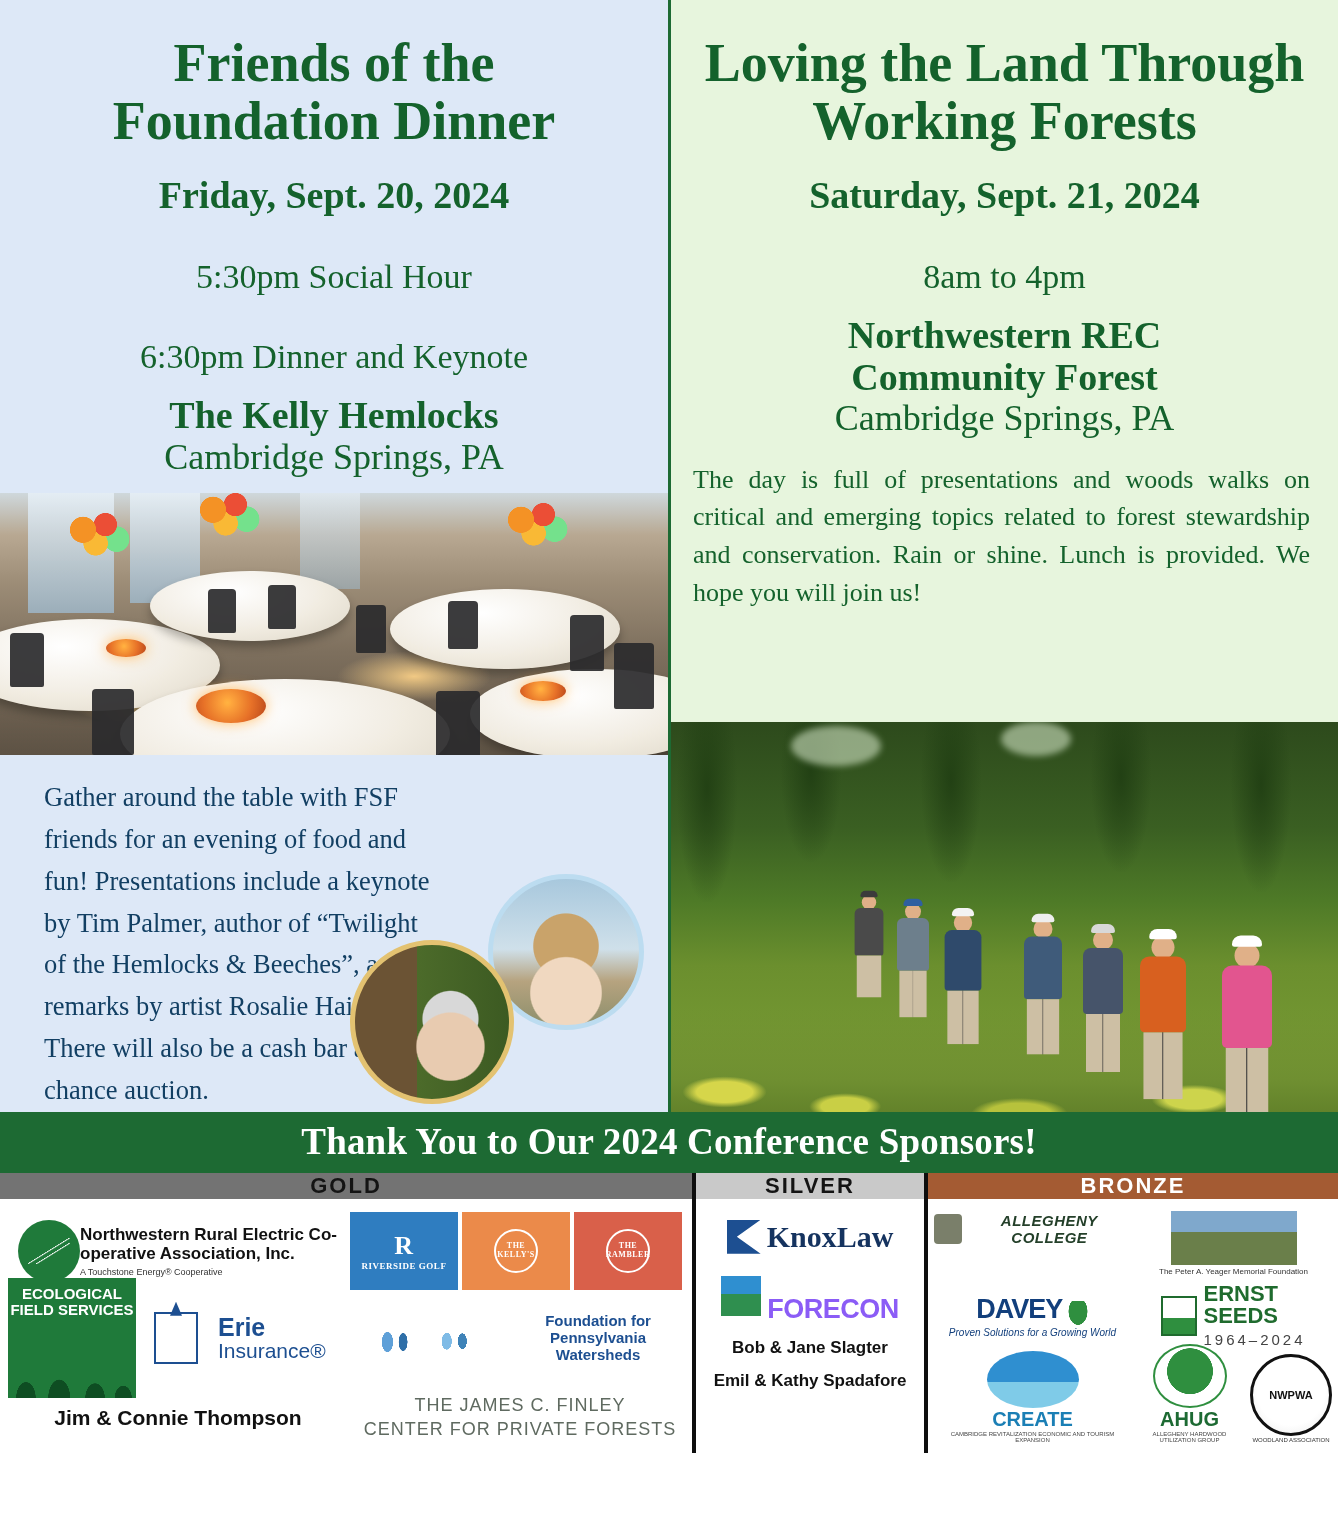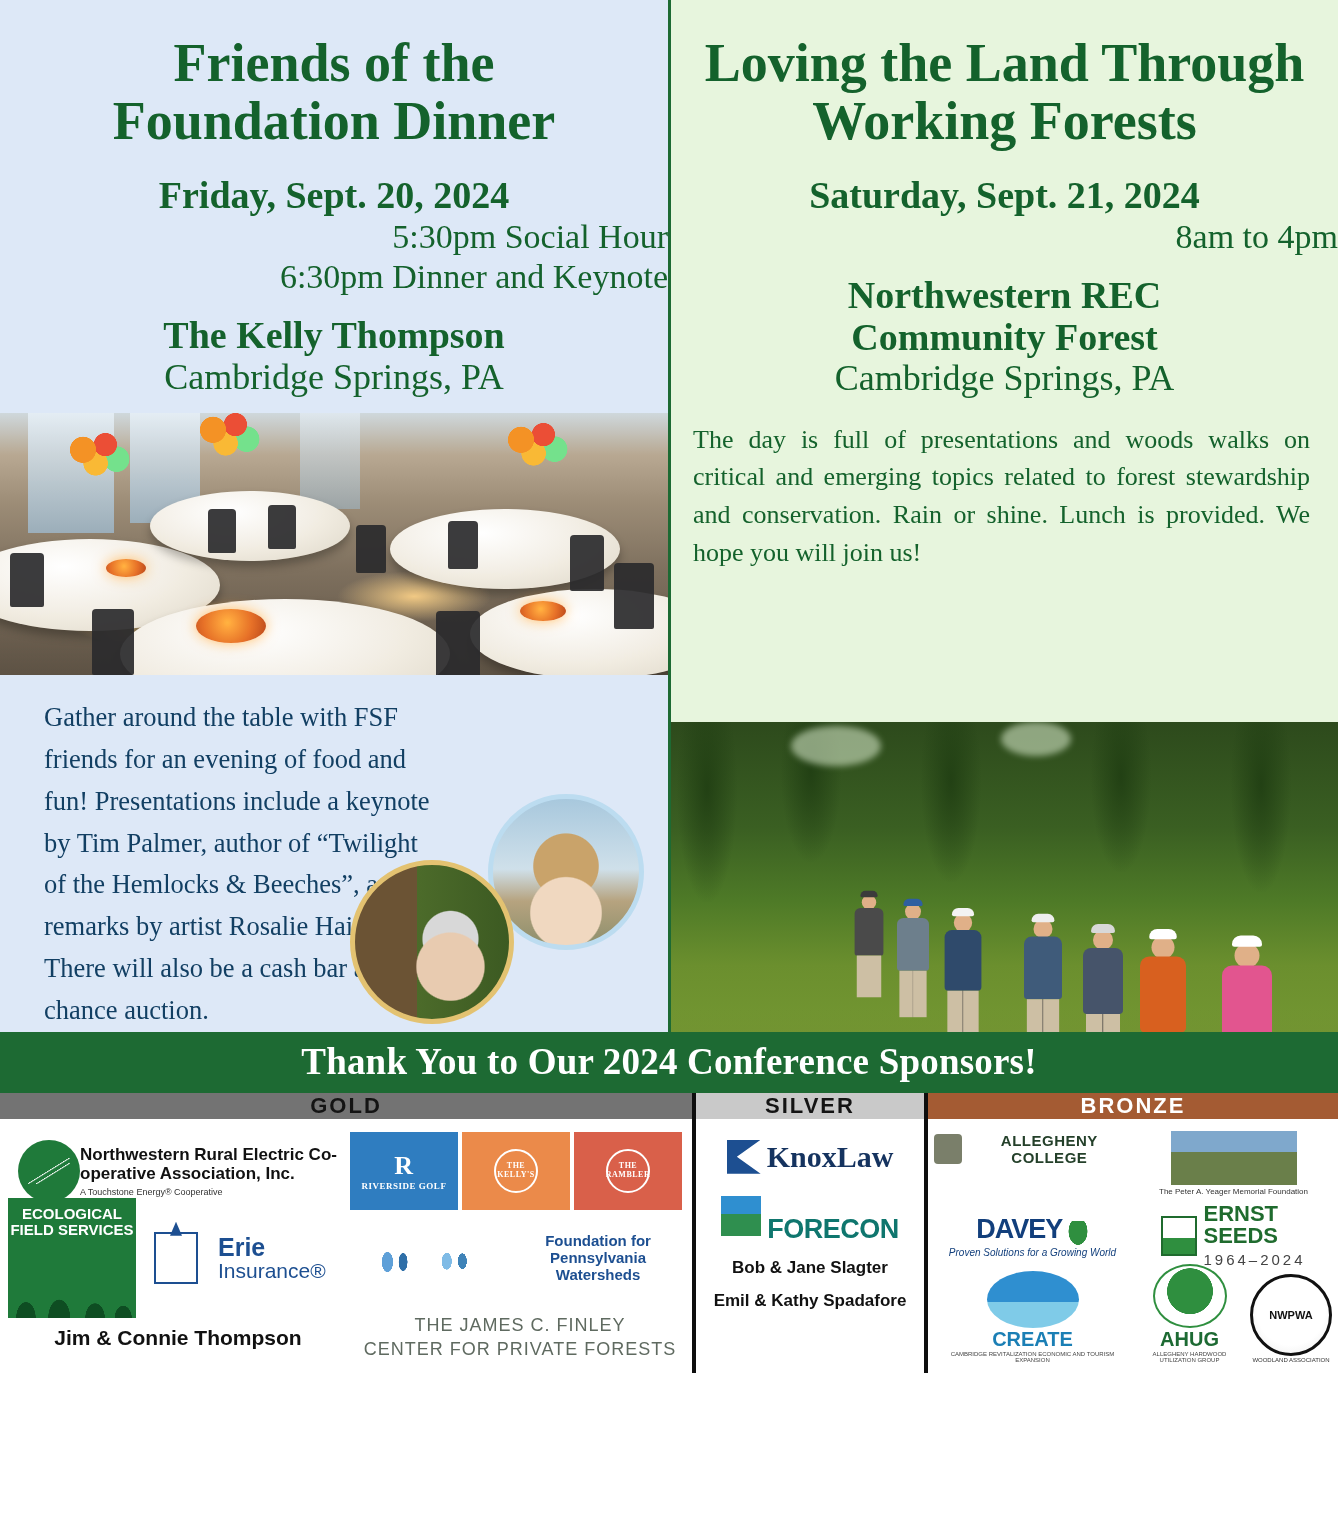--- a/index.html
+++ b/index.html
@@ -52,23 +52,24 @@
   }
   .date-line {
     color: #14622c;
     font-weight: bold;
     text-align: center;
     font-size: 38px;
     margin-top: 22px;
   }
   .sub-line {
     color: #14622c;
-    text-align: right;
+    text-align: center;
     font-size: 34px;
     line-height: 1.18;
+    margin-top: 40px;
   }
   .venue {
     color: #14622c;
     font-weight: bold;
     text-align: center;
     font-size: 38px;
     margin-top: 18px;
     line-height: 1.1;
   }
   .venue-city {
@@ -376,21 +377,21 @@
     width: 34px; height: 34px;
     background: #1d4f91;
     clip-path: polygon(0 0, 100% 0, 30% 50%, 100% 100%, 0 100%);
   }
   .knoxlaw .ktxt { font-family: "Liberation Serif", serif; font-size: 30px; font-weight: bold; color: #15335f; }
   .forecon { display: flex; align-items: center; gap: 6px; justify-content: center; }
   .forecon .fmark {
     width: 40px; height: 40px;
     background: linear-gradient(to bottom, #2f8fd0 0 45%, #2f8f4f 45% 100%);
   }
-  .forecon .ftxt { font-size: 27px; font-weight: bold; color: #0f766e; letter-spacing: -.5px; margin-top: 28px; }
+  .forecon .ftxt { font-size: 27px; font-weight: bold; color: #8b5cf6; letter-spacing: -.5px; margin-top: 28px; }
   .silver-names { font-family:"Liberation Sans", sans-serif; font-size: 17px; font-weight: bold; color: #111; text-align: center; line-height: 1.25; margin-top: 12px; }
 
   
   .bronze-grid { display: grid; grid-template-columns: 1fr 1fr; gap: 4px; }
   .alleghenyc { display: flex; align-items: center; gap: 6px; }
   .alleghenyc .seal {
     width: 30px; height: 30px; border-radius: 4px;
     background: #7a7f6a;
   }
   .alleghenyc .atxt { font-size: 15px; font-weight: bold; color: #24402a; letter-spacing: .5px; }
@@ -447,21 +448,21 @@
 
 <div class="flyer">
 
   <div class="panels">
 
     <div class="panel panel-left">
       <div class="h1">Friends of the Foundation Dinner</div>
       <div class="date-line">Friday, Sept. 20, 2024</div>
       <div class="sub-line">5:30pm Social Hour</div>
       <div class="sub-line">6:30pm Dinner and Keynote</div>
-      <div class="venue">The Kelly Thompson</div>
+      <div class="venue">The Kelly Hemlocks</div>
       <div class="venue-city">Cambridge Springs, PA</div>
 
       <div class="photo photo-ballroom">
         <div class="window" style="left:28px;width:86px;height:120px;"></div>
         <div class="window" style="left:130px;width:70px;height:110px;"></div>
         <div class="window" style="left:300px;width:60px;height:96px;opacity:.6;"></div>
         <div class="table" style="left:-40px;top:126px;width:260px;height:92px;"></div>
         <div class="table" style="left:150px;top:78px;width:200px;height:70px;"></div>
         <div class="table" style="left:390px;top:96px;width:230px;height:80px;"></div>
         <div class="table" style="left:120px;top:186px;width:330px;height:110px;"></div>
@@ -626,21 +627,21 @@
       <div class="forecon logo" style="height:58px;">
         <div class="fmark"></div>
         <div class="ftxt">FORECON</div>
       </div>
       <div class="silver-names">Bob &amp; Jane Slagter</div>
       <div class="silver-names">Emil &amp; Kathy Spadafore</div>
     </div>
 
     <div class="col-bronze">
       <div class="bronze-grid">
-        <div class="alleghenyc logo" style="height:44px;">
+        <div class="alleghenyc logo" style="height:44px;font-style:italic;">
           <div class="seal"></div>
           <div class="atxt">ALLEGHENY COLLEGE</div>
         </div>
         <div class="yeager logo" style="flex-direction:column;height:74px;">
           <div class="pic"></div>
           <div class="ytxt">The Peter A. Yeager Memorial Foundation</div>
         </div>
 
         <div class="davey logo" style="flex-direction:column;height:62px;">
           <div>

